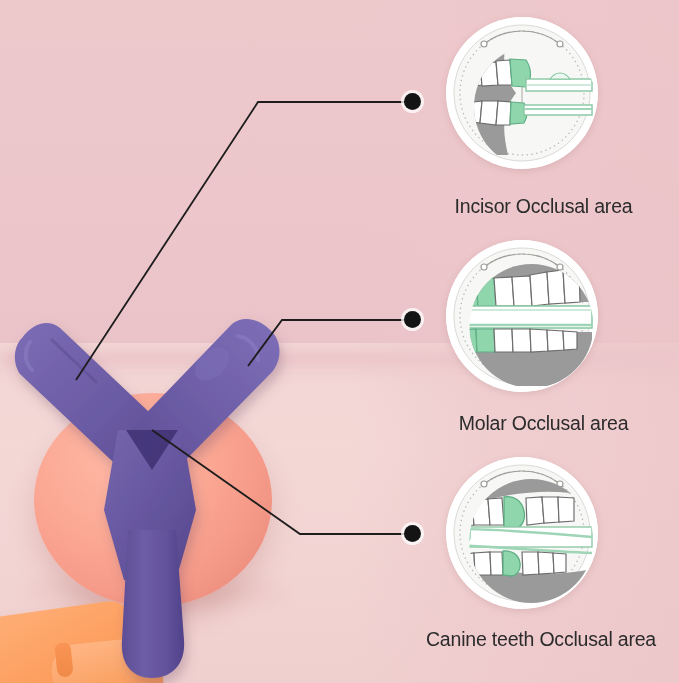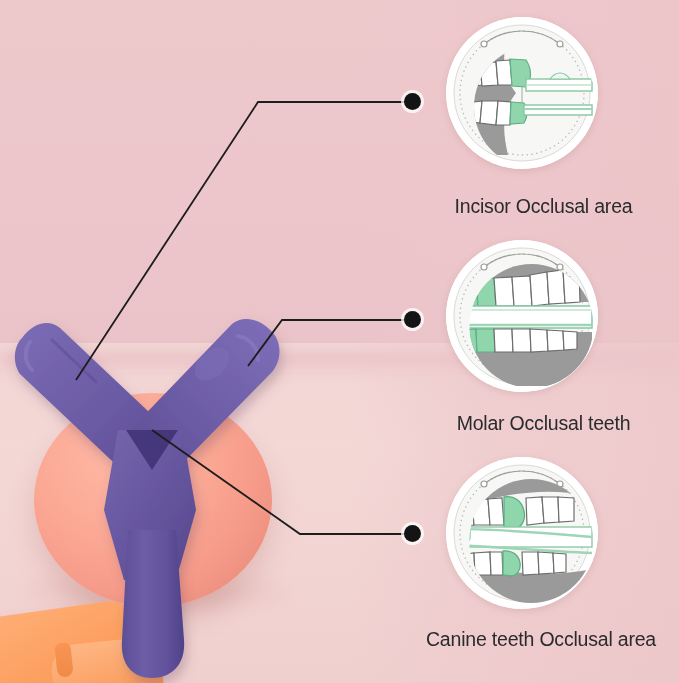--- a/index.html
+++ b/index.html
@@ -298,21 +298,21 @@
           <g stroke="#6d6d6d" stroke-width="1.2" fill="#ffffff">
             <path d="M 48 89 L 66 89 L 67 112 L 49 112 Z"></path>
             <path d="M 66 89 L 84 89 L 85 112 L 67 112 Z"></path>
             <path d="M 84 89 L 101 90 L 102 111 L 85 112 Z"></path>
             <path d="M 101 90 L 117 91 L 118 110 L 102 111 Z"></path>
             <path d="M 117 91 L 131 92 L 131 109 L 118 110 Z"></path>
           </g>
         </g>
       </svg>
     </div>
-    <div class="caption" style="left:414px; top:412px;">Molar Occlusal teeth</div>
+    <div class="caption" style="left:414px; top:412px;">Molar Occlusal area</div>
   </div>
 
   <div class="callout">
     <div class="circle-wrap" style="left:446px; top:457px;">
       <svg viewBox="0 0 152 152" width="152" height="152">
         <circle cx="76" cy="76" r="76" fill="#ffffff"></circle>
         <circle cx="76" cy="76" r="68" fill="#f7f7f5" stroke="#d9d9d6" stroke-width="1"></circle>
         <circle cx="76" cy="76" r="62" fill="none" stroke="#b9b9b5" stroke-width="1.3" stroke-dasharray="1.4 3.4"></circle>
         <path d="M 38 27 A 62 62 0 0 1 114 27" fill="none" stroke="#9d9d99" stroke-width="1.2"></path>
         <circle cx="38" cy="27" r="3" fill="#ffffff" stroke="#9d9d99" stroke-width="1.2"></circle>

